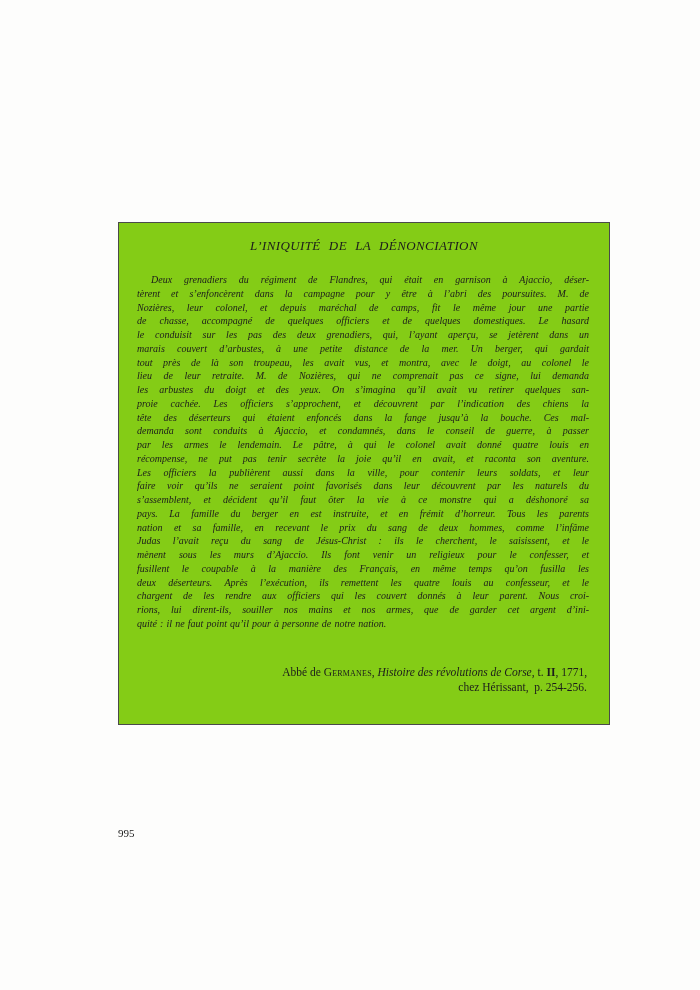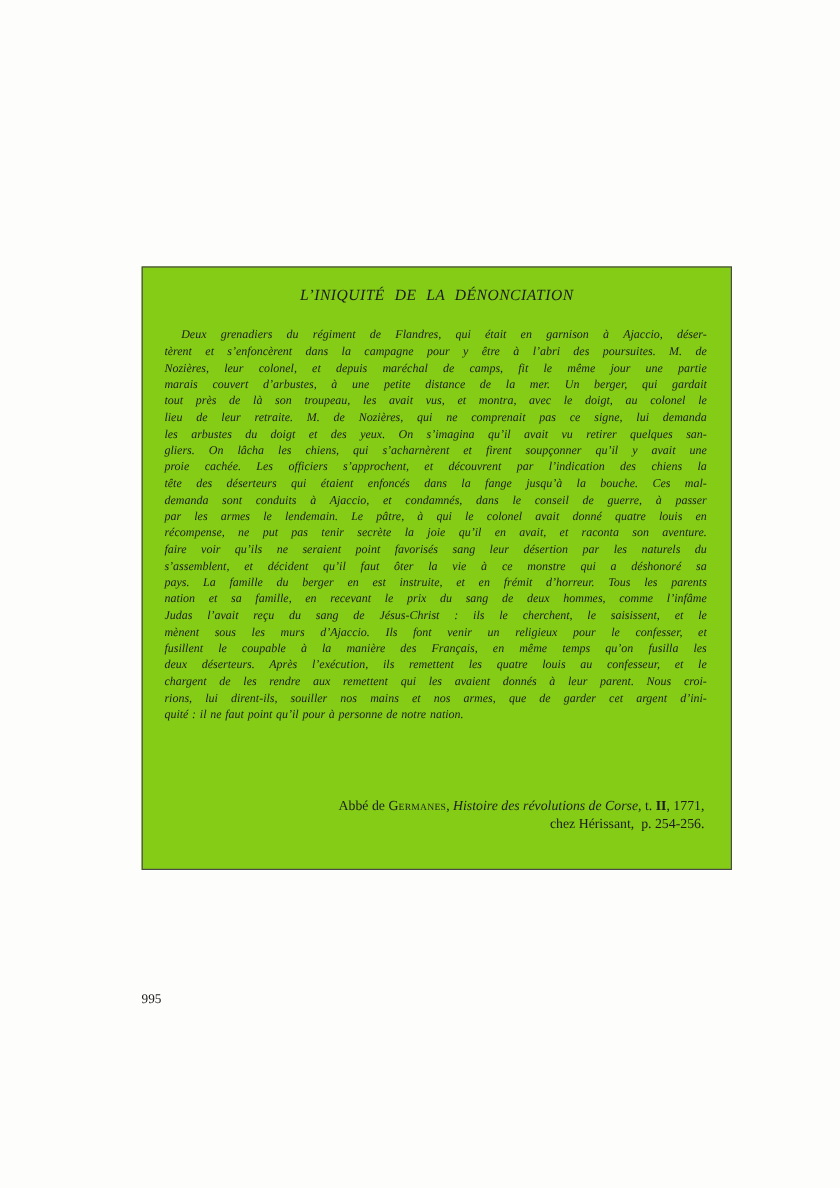--- a/index.html
+++ b/index.html
@@ -75,39 +75,41 @@
 <div class="scan-page">
 
   <div class="excerpt-box">
 
     <div class="excerpt-title">L’INIQUITÉ DE LA DÉNONCIATION</div>
 
     <div class="passage">
       <div class="passage-line first-line">Deux grenadiers du régiment de Flandres, qui était en garnison à Ajaccio, déser-</div>
         <div class="passage-line">tèrent et s’enfoncèrent dans la campagne pour y être à l’abri des poursuites. M. de</div>
         <div class="passage-line">Nozières, leur colonel, et depuis maréchal de camps, fit le même jour une partie</div>
+        <div class="passage-line">de chasse, accompagné de quelques officiers et de quelques domestiques. Le hasard</div>
+        <div class="passage-line">le conduisit sur les pas des deux grenadiers, qui, l’ayant aperçu, se jetèrent dans un</div>
         <div class="passage-line">marais couvert d’arbustes, à une petite distance de la mer. Un berger, qui gardait</div>
         <div class="passage-line">tout près de là son troupeau, les avait vus, et montra, avec le doigt, au colonel le</div>
         <div class="passage-line">lieu de leur retraite. M. de Nozières, qui ne comprenait pas ce signe, lui demanda</div>
         <div class="passage-line">les arbustes du doigt et des yeux. On s’imagina qu’il avait vu retirer quelques san-</div>
-        <div class="passage-line">gliers. On lâcha les chiens, qui s’acharnèrent et firent soupçonner qu’il y avait une</div>
         <div class="passage-line">proie cachée. Les officiers s’approchent, et découvrent par l’indication des chiens la</div>
         <div class="passage-line">tête des déserteurs qui étaient enfoncés dans la fange jusqu’à la bouche. Ces mal-</div>
         <div class="passage-line">demanda sont conduits à Ajaccio, et condamnés, dans le conseil de guerre, à passer</div>
         <div class="passage-line">par les armes le lendemain. Le pâtre, à qui le colonel avait donné quatre louis en</div>
         <div class="passage-line">récompense, ne put pas tenir secrète la joie qu’il en avait, et raconta son aventure.</div>
-        <div class="passage-line">faire voir qu’ils ne seraient point favorisés sang leur désertion par les naturels du</div>
+        <div class="passage-line">Les officiers la publièrent aussi dans la ville, pour contenir leurs soldats, et leur</div>
+        <div class="passage-line">faire voir qu’ils ne seraient point favorisés dans leur découvrent par les naturels du</div>
         <div class="passage-line">s’assemblent, et décident qu’il faut ôter la vie à ce monstre qui a déshonoré sa</div>
         <div class="passage-line">pays. La famille du berger en est instruite, et en frémit d’horreur. Tous les parents</div>
         <div class="passage-line">nation et sa famille, en recevant le prix du sang de deux hommes, comme l’infâme</div>
         <div class="passage-line">Judas l’avait reçu du sang de Jésus-Christ : ils le cherchent, le saisissent, et le</div>
         <div class="passage-line">mènent sous les murs d’Ajaccio. Ils font venir un religieux pour le confesser, et</div>
         <div class="passage-line">fusillent le coupable à la manière des Français, en même temps qu’on fusilla les</div>
         <div class="passage-line">deux déserteurs. Après l’exécution, ils remettent les quatre louis au confesseur, et le</div>
-        <div class="passage-line">chargent de les rendre aux remettent qui les avaient donnés à leur parent. Nous croi-</div>
+        <div class="passage-line">chargent de les rendre aux officiers qui les couvert donnés à leur parent. Nous croi-</div>
         <div class="passage-line">rions, lui dirent-ils, souiller nos mains et nos armes, que de garder cet argent d’ini-</div>
         <div class="passage-line last-line">quité : il ne faut point qu’il pour à personne de notre nation.</div>
     </div>
 
     <div class="citation">
       <div><span>Abbé de </span><span class="name">Germanes</span><span>, </span><span class="work">Histoire des révolutions de Corse</span><span>, t. </span><span class="vol">II</span><span>, 1771,</span></div>
       <div>chez Hérissant,&nbsp; p. 254-256.</div>
     </div>
 
   </div>

